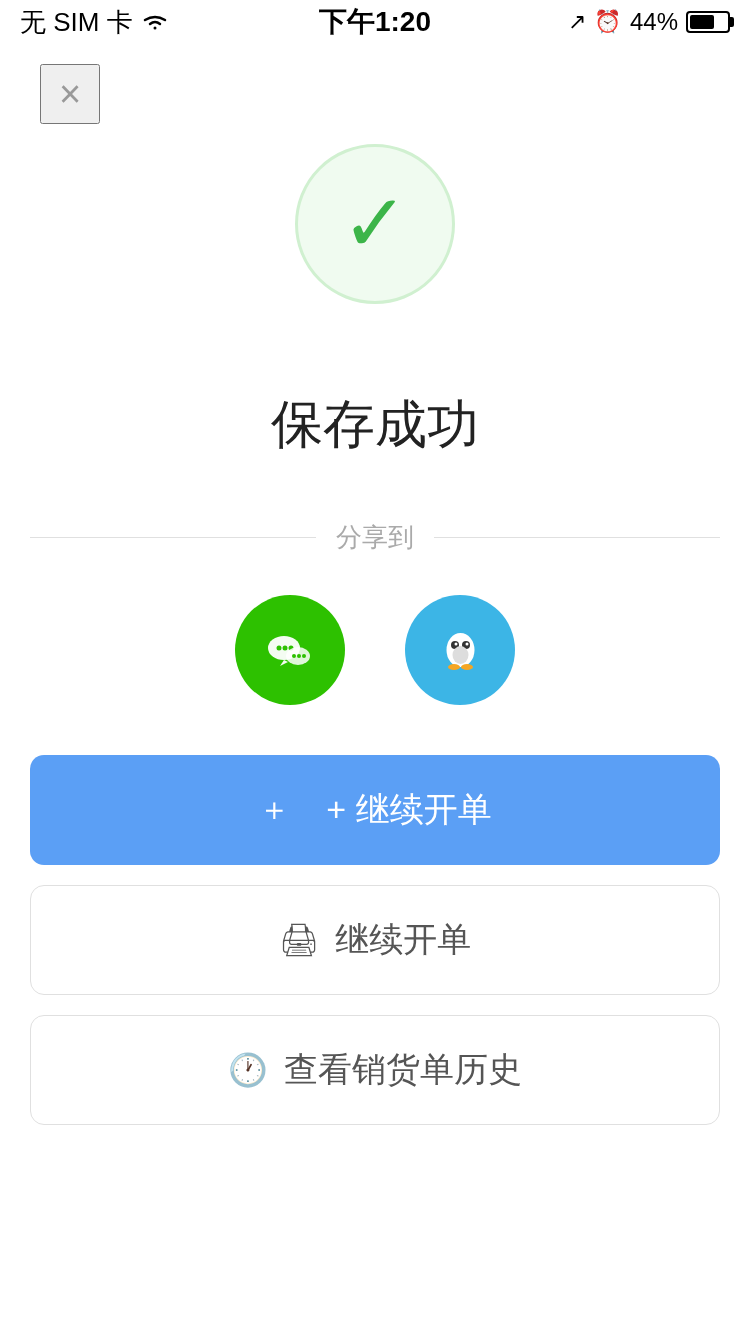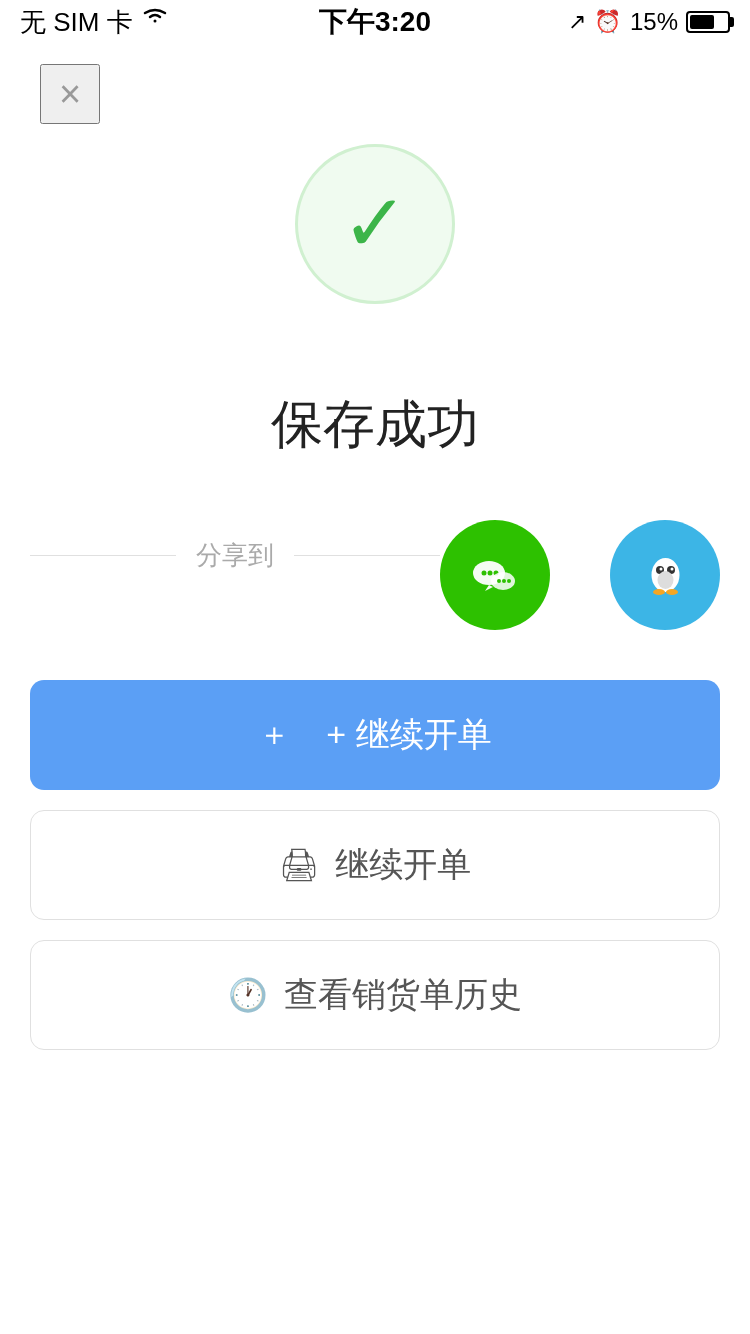--- a/index.html
+++ b/index.html
@@ -21,21 +21,21 @@
       background: #ffffff;
       display: flex;
       align-items: center;
       justify-content: space-between;
       padding: 0 20px;
       flex-shrink: 0;
     }
 
     .status-left {
       display: flex;
-      align-items: flex-start;
+      align-items: center;
       gap: 8px;
       font-size: 26px;
       font-weight: 500;
       color: #000;
     }
 
     .status-center {
       font-size: 28px;
       font-weight: 600;
       color: #000;
@@ -140,21 +140,21 @@
       font-weight: 500;
       color: #222;
       margin-bottom: 60px;
       margin-top: 36px;
     }
 
     
     .share-section {
       width: 100%;
       display: flex;
-      flex-direction: row;
+      flex-direction: column;
       align-items: center;
       margin-bottom: 50px;
     }
 
     .divider-row {
       width: 100%;
       display: flex;
       align-items: center;
       gap: 20px;
       margin-bottom: 40px;
@@ -244,25 +244,25 @@
 
 <div class="status-bar">
   <div class="status-left">
     <span>无 SIM 卡</span>
     <svg class="wifi-icon" viewBox="0 0 28 20" fill="none">
       <path d="M14 16 L14 16" stroke="#000" stroke-width="3" stroke-linecap="round"></path>
       <path d="M9 12 Q14 8 19 12" stroke="#000" stroke-width="2.5" fill="none" stroke-linecap="round"></path>
       <path d="M4 8 Q14 2 24 8" stroke="#000" stroke-width="2.5" fill="none" stroke-linecap="round"></path>
     </svg>
   </div>
-  <div class="status-center">下午3:20</div>
+  <div class="status-center">下午1:20</div>
   <div class="status-right">
     <span style="font-size:22px;">↗</span>
     <span style="font-size:22px;">⏰</span>
-    <span>15%</span>
+    <span>44%</span>
     <div class="battery-icon">
       <div class="battery-fill"></div>
     </div>
   </div>
 </div>
 
 <div class="content">
 
   <button class="close-btn">
     <span class="close-x">×</span>

